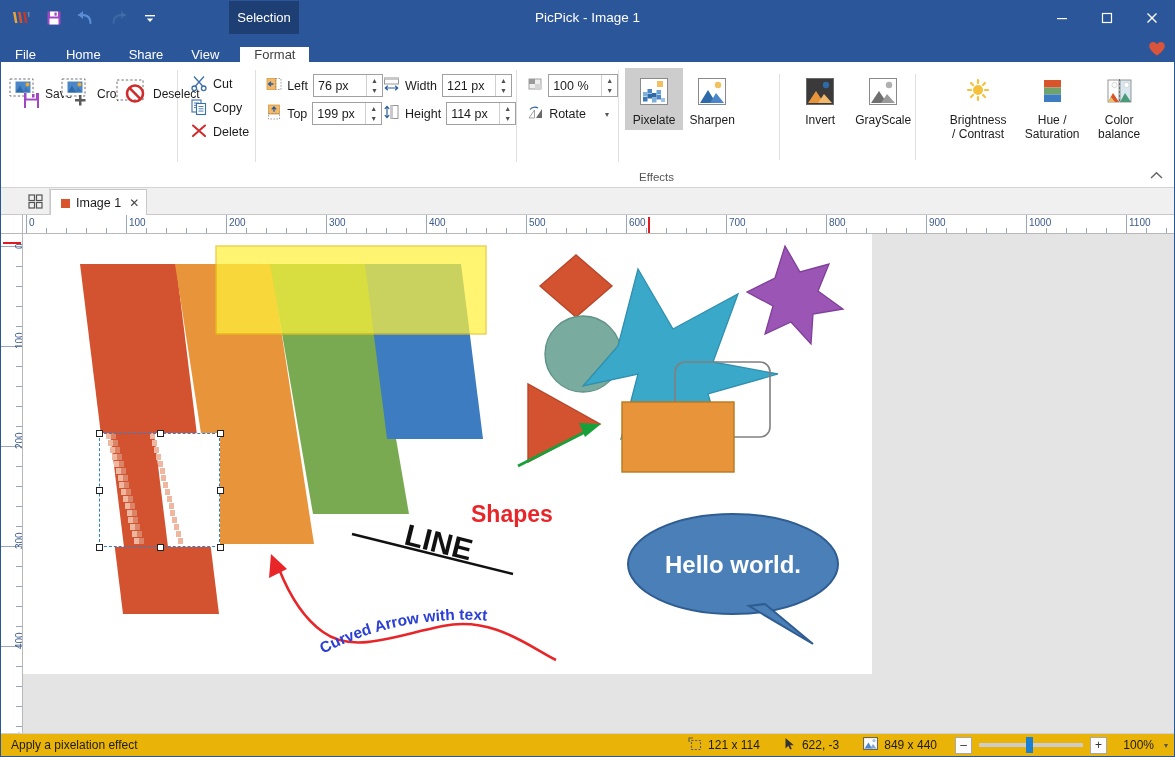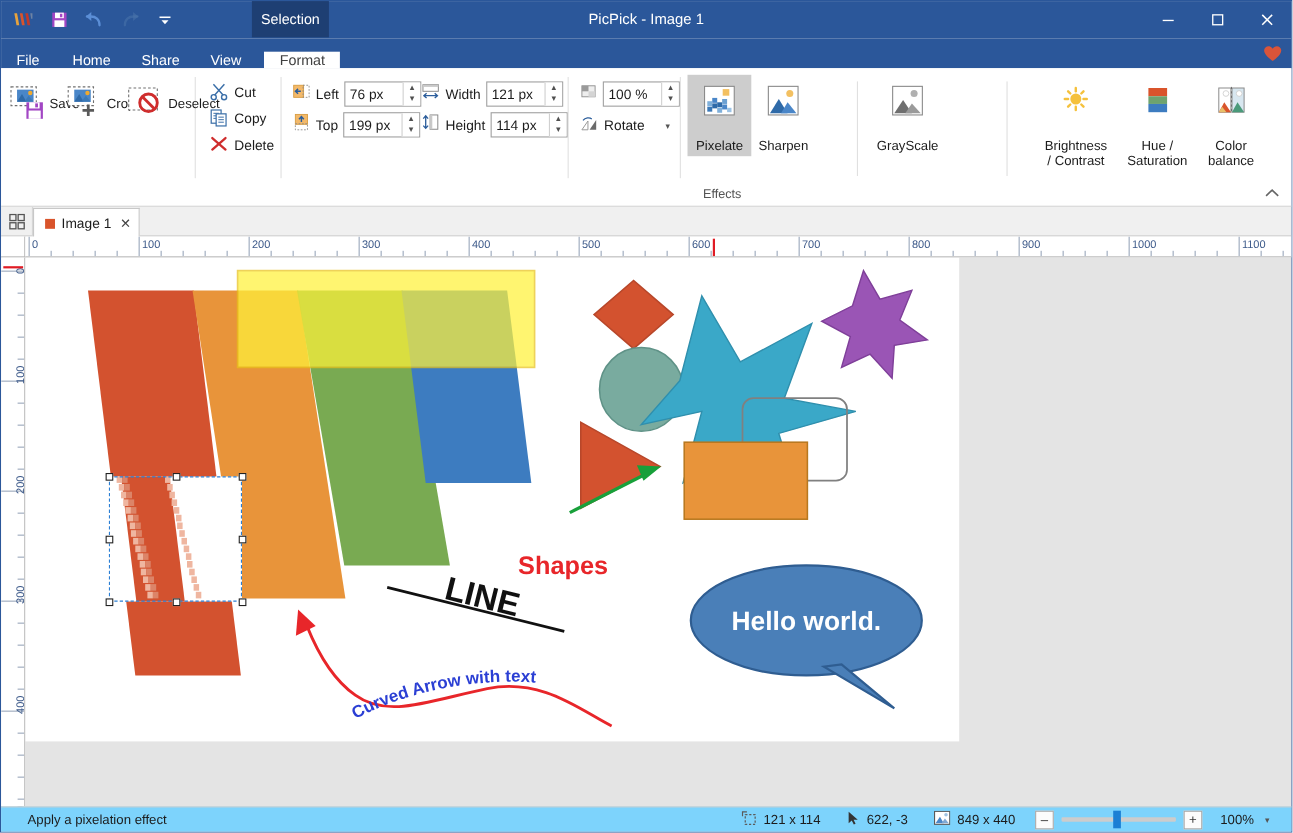--- a/index.html
+++ b/index.html
@@ -89,21 +89,21 @@
   .bigbtn .lbl { text-align: center; line-height: 1.12; margin-top: 1px; }
   .bigbtn .caret { font-size: 8px; line-height: 8px; color: #555; margin-top: 1px; }
 
   .effbtn {
     width: 58px; display: flex; flex-direction: column; align-items: center;
     padding: 4px 1px 2px; cursor: default; font-size: 12px; color: #1c1c1c;
   }
   .effbtn.wide { width: 68px; }
   .effbtn.selected { background: #cdcdcd; }
   .effbtn .ico { height: 40px; display: flex; align-items: center; justify-content: center; }
-  .effbtn .lbl { text-align: center; line-height: 1.13; margin-top: 14px; white-space: nowrap; }
+  .effbtn .lbl { text-align: center; line-height: 1.13; margin-top: 2px; white-space: nowrap; }
 
   .smallrow {
     display: flex; align-items: center; height: 24px;
     padding: 0 6px 0 4px; font-size: 12.5px; color: #1c1c1c;
     cursor: default; gap: 5px;
   }
 
   .numfield {
     display: flex; align-items: center; gap: 5px; margin-bottom: 5px;
   }
@@ -128,21 +128,21 @@
 
   .collapse-ribbon {
     position: absolute; right: 8px; bottom: 2px; width: 20px; height: 20px;
     display: flex; align-items: center; justify-content: center;
     color: #666; font-size: 11px;
   }
 
   
   .doctabs {
     height: 27px; background: #f0f0f0; display: flex; align-items: flex-start;
-    flex: 0 0 27px; border-bottom: 1px solid #c8c8c8;
+    flex: 0 0 27px; border-bottom: 1px solid #c8c8c8; padding-left: 20px;
   }
   .grid-btn {
     width: 29px; height: 26px; display: flex; align-items: center;
     justify-content: center; border-right: 1px solid #d6d6d6;
   }
   .doctab {
     height: 27px; display: flex; align-items: center; gap: 6px;
     padding: 0 7px 0 10px; background: #ffffff; font-size: 12.5px;
     color: #1c1c1c; border-left: 1px solid #c8c8c8;
     border-right: 1px solid #c8c8c8; border-top: 1px solid #c8c8c8;
@@ -178,23 +178,23 @@
   .canvas-scroll {
     flex: 1; position: relative; background: #e4e4e4; overflow: hidden;
   }
   .canvas {
     position: absolute; left: 0; top: 0; width: 849px; height: 440px;
     background: #ffffff;
   }
 
   
   .statusbar {
-    height: 23px; flex: 0 0 23px; background: #7dd3fc;
+    height: 23px; flex: 0 0 23px; background: #eab308;
     border-top: 1px solid #d0d0d0; display: flex; align-items: center;
-    font-size: 12px; color: #1c1c1c; padding: 0 20px;
+    font-size: 12px; color: #1c1c1c; padding: 0 6px;
   }
   .sb-msg { flex: 1; padding-left: 4px; }
   .sb-item {
     display: flex; align-items: center; gap: 6px; padding: 0 12px;
     white-space: nowrap;
   }
   .zoom-ctl { display: flex; align-items: center; gap: 7px; padding-left: 6px; }
   .zbtn {
     width: 17px; height: 17px; border: 1px solid #a8a8a8; background: #fcfcfc;
     display: flex; align-items: center; justify-content: center;
@@ -508,20 +508,31 @@
               <circle cx="23" cy="8" r="3.2" fill="#f3c061"></circle>
               <path d="M5 26 L13 13 L21 26 Z" fill="#2f6aa8"></path>
               <path d="M15 26 L21 16 L29 26 Z" fill="#4a86c8"></path>
             </svg>
           </div>
           <div class="lbl">Sharpen</div>
         </div>
       </div>
       <div style="position:absolute;left:160px;top:12px;width:1px;height:86px;background:#e0e0e0"></div>
       <div class="grow" style="position:absolute;left:172px;top:6px">
+        <div class="effbtn">
+          <div class="ico">
+            <svg width="34" height="30" viewBox="0 0 34 30">
+              <rect x="3.5" y="1.5" width="27" height="26" fill="#3a3a3a" stroke="#6a6a6a" stroke-width="1"></rect>
+              <circle cx="23" cy="8" r="3.2" fill="#2f6aa8"></circle>
+              <path d="M5 26 L13 14 L21 26 Z" fill="#e8943a"></path>
+              <path d="M15 26 L21 17 L29 26 Z" fill="#f3b96a"></path>
+            </svg>
+          </div>
+          <div class="lbl">Invert</div>
+        </div>
         <div class="effbtn wide">
           <div class="ico">
             <svg width="34" height="30" viewBox="0 0 34 30">
               <rect x="3.5" y="1.5" width="27" height="26" fill="#fff" stroke="#8a8a8a" stroke-width="1"></rect>
               <circle cx="23" cy="8" r="3.2" fill="#b0b0b0"></circle>
               <path d="M5 26 L13 14 L21 26 Z" fill="#6f6f6f"></path>
               <path d="M15 26 L21 17 L29 26 Z" fill="#9a9a9a"></path>
             </svg>
           </div>
           <div class="lbl">GrayScale</div>

